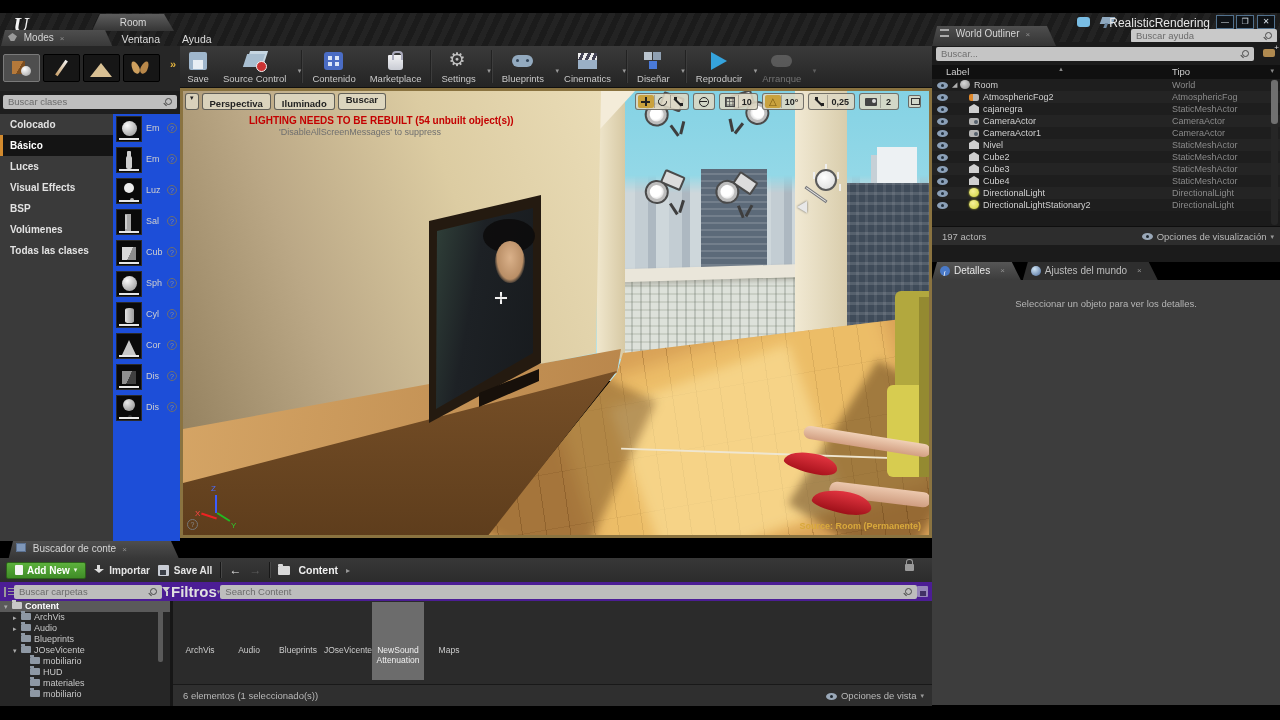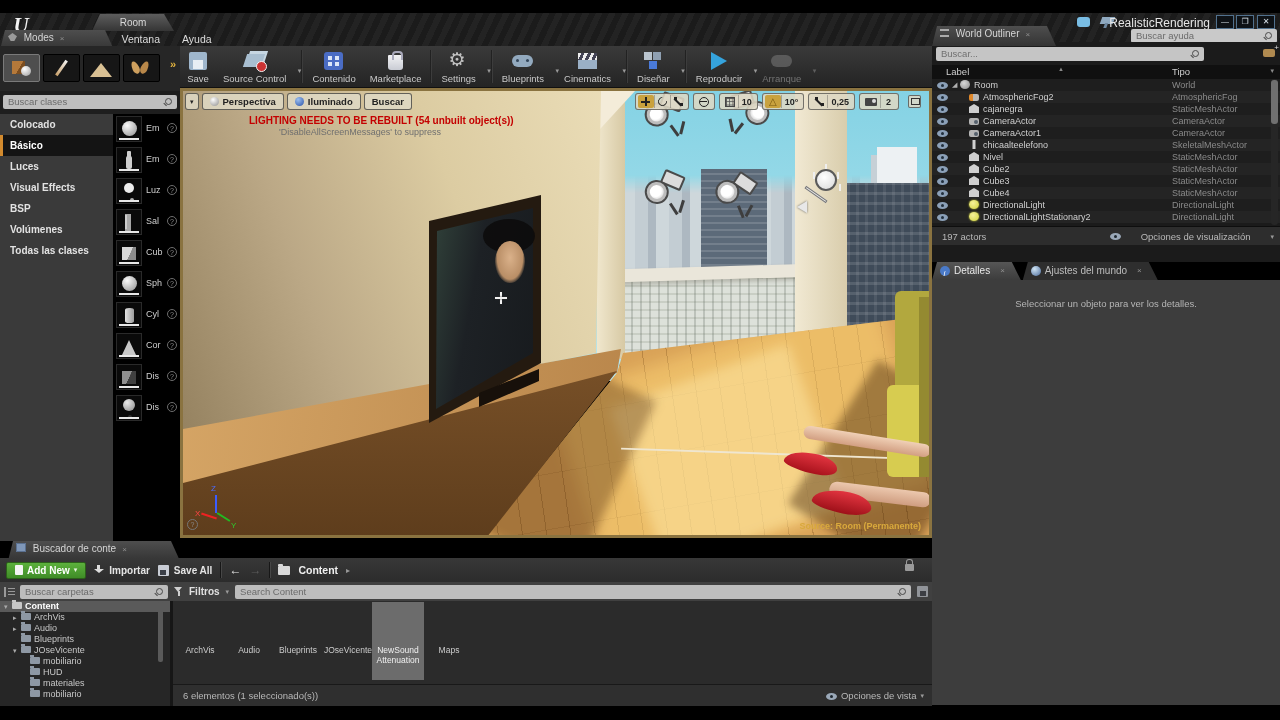--- a/index.html
+++ b/index.html
@@ -49,21 +49,21 @@
   .mi-land::before { content:""; position:absolute; left:6px; top:8px; border-left:11px solid transparent; border-right:11px solid transparent; border-bottom:14px solid #d9c093; }
   .mi-fol::before { content:""; position:absolute; left:8px; top:6px; width:7px; height:13px; background:#cd9f5e; border-radius:50% 50% 50% 50%/60% 60% 40% 40%; transform:rotate(-25deg); }
   .mi-fol::after { content:""; position:absolute; left:17px; top:6px; width:7px; height:13px; background:#b9884a; border-radius:50%/60% 60% 40% 40%; transform:rotate(25deg); }
   .mode-more { position:absolute; right:6px; top:12px; color:#e0b13e; font-size:11px; font-weight:bold; letter-spacing:-2px; }
   .modes-search { position:absolute; left:3px; top:49px; width:174px; height:14px; background:#bfbfbf; border-radius:2px;
     font-size:9.5px; color:#6b6b6b; line-height:14px; padding:0 16px 0 5px; }
   .cat-col { position:absolute; left:0; top:68px; width:113px; height:427px; background:#3a3a3a; }
   .cat-row { position:relative; height:21px; line-height:21px; font-size:10px; font-weight:bold; color:#e2e2e2; padding-left:10px; }
   .cat-row.selected { background:#141414; color:#fff; }
   .cat-row.selected::before { content:""; position:absolute; left:0; top:0; width:3px; height:100%; background:#d28a2e; }
-  .item-col { position:absolute; left:113px; top:68px; width:67px; height:427px; background:#000000; }
+  .item-col { position:absolute; left:113px; top:68px; width:67px; height:427px; background:#1d4ed8; }
   .mode-item { position:relative; height:31px; }
   .thumb { position:absolute; left:3px; top:2px; width:26px; height:26px; background:#0a0a0a; border:1px solid #2a2a2a; }
   .thumb::after { content:""; position:absolute; left:2px; bottom:1px; right:2px; height:2px; background:#e8e8e8; }
   .thumb i { position:absolute; }
   .t-sphere i { left:5px; top:4px; width:15px; height:15px; border-radius:50%; background:radial-gradient(circle at 35% 30%,#fafafa,#8e8e8e); }
   .t-person i { left:9px; top:8px; width:6px; height:13px; background:#cfcfcf; border-radius:2px; box-shadow:0 -6px 0 -1px #cfcfcf; }
   .t-bulb i { left:7px; top:4px; width:10px; height:10px; border-radius:50%; background:#ececec; box-shadow:3px 12px 0 -3px #b0b0b0; }
   .t-flag i { left:8px; top:5px; width:2px; height:14px; background:#cccccc; box-shadow:2px 1px 0 2px #a8a8a8; }
   .t-cube i { left:5px; top:6px; width:14px; height:13px; background:linear-gradient(115deg,#d8d8d8 55%,#8c8c8c 56%); }
   .t-cyl i { left:8px; top:5px; width:9px; height:15px; background:linear-gradient(90deg,#e2e2e2,#9c9c9c); border-radius:4px/2px; }
@@ -183,21 +183,21 @@
   .axis .yl { position:absolute; left:19px; top:29px; width:15px; height:2px; background:#22bb22; transform:rotate(32deg); }
   .axis .zt { position:absolute; left:14px; top:-3px; color:#4a6aff; }
   .axis .xt { position:absolute; left:-2px; top:22px; color:#ff4444; }
   .axis .yt { position:absolute; left:34px; top:34px; color:#2ecc2e; }
   .vq { left:4px; top:428px; width:11px; height:11px; border:1px solid #777; border-radius:50%; color:#8a8a8a; font-size:7px; line-height:10px; text-align:center; }
   .vq::after { content:"?"; }
 
   
   .vp-pillbar { position:absolute; left:2px; top:2px; height:18px; display:flex; gap:3px; }
   .pill { background:rgba(222,216,196,.88); border:1px solid rgba(45,45,45,.7); border-radius:3px; height:17px;
-    display:flex; align-items:center; padding:0 7px; font-size:9.5px; font-weight:bold; color:#222; gap:4px; white-space:nowrap; }
+    display:flex; align-items:center; padding:0 7px; font-size:9.5px; font-weight:bold; color:#222; gap:4px; white-space:nowrap;flex-direction:column; }
   .pill.sm { padding:0 4px; }
   .sph-gray { width:9px; height:9px; border-radius:50%; background:radial-gradient(circle at 35% 30%,#fdfdfd,#8e8e8e); }
   .sph-blue { width:9px; height:9px; border-radius:50%; background:radial-gradient(circle at 35% 30%,#9cc0f0,#2a52a8); }
   .warn1 { position:absolute; left:66px; top:24px; font-size:10px; font-weight:bold; color:#c40000; white-space:nowrap; }
   .warn2 { position:absolute; left:96px; top:36px; font-size:9px; color:#6f6f6f; white-space:nowrap; }
   .snapbar { position:absolute; right:30px; top:2px; height:17px; display:flex; gap:4px; }
   .sgrp { background:rgba(222,216,196,.88); border:1px solid rgba(45,45,45,.6); border-radius:3px; display:flex; align-items:center; height:17px; padding:0 2px; }
   .sseg { display:flex; align-items:center; justify-content:center; min-width:16px; height:13px; padding:0 3px;
     font-size:9px; font-weight:bold; color:#222; border-radius:2px; position:relative; }
   .sseg + .sseg { border-left:1px solid rgba(70,70,70,.35); border-radius:0 2px 2px 0; }
@@ -210,21 +210,21 @@
   .i-angle { color:#7a5a10; font-size:10px; line-height:10px; }
   .i-cam { width:12px; height:8px; background:#444; border-radius:1px; position:relative; } .i-cam::after { content:""; position:absolute; right:1px; top:1.5px; width:4px; height:4px; border-radius:50%; background:#ddd; }
   .vmax { position:absolute; right:8px; top:4px; width:13px; height:13px; border:1px solid rgba(60,60,60,.7); background:rgba(222,216,196,.85); border-radius:2px; }
   .vmax::after { content:""; position:absolute; left:2px; top:2px; width:7px; height:5px; border:1.4px solid #333; }
   .level-label { position:absolute; right:8px; bottom:4px; font-size:9px; font-weight:bold; color:#d9a93c; }
 
   
   .outliner { position:absolute; left:932px; top:42px; width:348px; height:220px; background:#1b1b1b; }
   .wo-tab { left:0; top:-16px; width:124px; }
   .wo-list-ico { display:inline-block; width:9px; height:8px; border-top:2px solid #aaa; border-bottom:2px solid #aaa; margin-right:4px; position:relative; top:0px; }
-  .wo-search { position:absolute; left:4px; top:5px; width:268px; height:14px; background:#c5c5c5; border-radius:2px;
+  .wo-search { position:absolute; left:4px; top:5px; width:318px; height:14px; background:#c5c5c5; border-radius:2px;
     font-size:9.5px; color:#707070; line-height:14px; padding:0 16px 0 5px; }
   .wo-camplus { position:absolute; right:2px; top:4px; width:16px; height:14px; }
   .wo-camplus::before { content:""; position:absolute; left:1px; top:3px; width:12px; height:8px; background:#b08a50; border-radius:2px; }
   .wo-camplus::after { content:"+"; position:absolute; right:-1px; top:-3px; color:#ddd; font-size:8px; }
   .wo-header { position:absolute; left:0; top:23px; width:348px; height:14px; background:#101010; font-size:9.5px; color:#cfcfcf; }
   .wo-header .h-label { position:absolute; left:14px; top:1px; }
   .wo-header .h-sort { position:absolute; left:126px; top:1px; color:#8a8a8a; font-size:6px; }
   .wo-header .h-type { position:absolute; left:240px; top:1px; }
   .wo-header .h-dd { position:absolute; right:6px; top:2px; color:#8a8a8a; font-size:7px; }
   .wo-rows { position:absolute; left:0; top:37px; width:348px; height:146px; overflow:hidden; }
@@ -240,21 +240,21 @@
   .ic-mesh { background:#cfcfcf; clip-path:polygon(50% 0,100% 32%,100% 100%,0 100%,0 32%); }
   .ic-camera { background:#b4b4b4; border-radius:2px; height:7px !important; margin-top:1px; } .ic-camera::after { content:""; position:absolute; right:1px; top:1.5px; width:4px; height:4px; border-radius:50%; background:#55606c; }
   .ic-skeletal { background:#d0d0d0; clip-path:polygon(35% 0,65% 0,65% 100%,35% 100%); } .ic-skeletal::after { content:""; position:absolute; left:-2px; top:0; width:4px; height:4px; border-radius:50%; background:#e0882a; }
   .ic-light { border-radius:50%; background:radial-gradient(circle at 40% 35%,#f6f19a,#cfd23a); box-shadow:0 0 2px #cfd23a; }
   .ol-type { position:absolute; left:240px; top:0; color:#8a8a8a; }
   .wo-scroll { position:absolute; right:2px; top:37px; width:7px; height:146px; background:#262626; border-radius:3px; }
   .wo-thumb { position:absolute; right:2px; top:38px; width:7px; height:44px; background:#707070; border-radius:3px; }
   .wo-footer { position:absolute; left:0; top:184px; width:348px; height:19px; background:#2d2d2d; border-top:1px solid #0e0e0e;
     font-size:9.5px; color:#b8b8b8; line-height:19px; }
   .wo-count { position:absolute; left:10px; }
-  .wo-viewopt { position:absolute; right:6px; display:flex; align-items:center; gap:20px; height:19px;text-align:right; }
+  .wo-viewopt { position:absolute; right:6px; display:flex; align-items:center; gap:4px; height:19px;text-align:right; }
   .mini-eye { width:11px; height:7px; border-radius:50%; background:#9aa8b8; position:relative; }
   .mini-eye::after { content:""; position:absolute; left:4px; top:2px; width:3px; height:3px; border-radius:50%; background:#1e2830; }
   .dd7 { font-size:7px; color:#9a9a9a; }
 
   
   .details { position:absolute; left:932px; top:262px; width:348px; height:443px; }
   .det-tabs { position:absolute; left:0; top:0; height:18px; display:flex; gap:2px; }
   .det-tab { height:18px; background:#2e2e2e; clip-path:polygon(0 100%,5px 0,calc(100% - 9px) 0,100% 100%);
     font-size:10px; color:#bdbdbd; line-height:18px; padding:0 16px 0 8px; display:flex; align-items:center; gap:4px; }
   .det-tab.active { background:linear-gradient(#565656,#3c3c3c); color:#e8e8e8; }
@@ -278,25 +278,25 @@
   .flatbtn { display:flex; align-items:center; gap:5px; color:#e4e4e4; font-size:10px; font-weight:bold; height:18px; }
   .imp-ico { width:10px; height:10px; position:relative; } .imp-ico::before { content:""; position:absolute; left:3px; top:0; width:3px; height:5px; background:#ddd; } .imp-ico::after { content:""; position:absolute; left:0; top:4px; border-left:5px solid transparent; border-right:5px solid transparent; border-top:4px solid #ddd; box-shadow:0 4px 0 -2px #ddd; }
   .sav-ico { width:11px; height:11px; background:#c8ccd4; border-radius:1px; position:relative; } .sav-ico::after { content:""; position:absolute; left:2.5px; top:5px; width:6px; height:5px; background:#3a3e46; }
   .cb-sep { width:1px; height:16px; background:#171717; box-shadow:1px 0 0 #474747; }
   .nav-arrow { font-size:12px; line-height:18px; }
   .bc-folder { width:12px; height:9px; background:#d8d8d8; border-radius:1px; position:relative; } .bc-folder::before { content:""; position:absolute; left:0; top:-2px; width:5px; height:2px; background:#d8d8d8; border-radius:1px 1px 0 0; }
   .bc-label { color:#f0f0f0; font-size:10.5px; font-weight:bold; }
   .bc-arrow { color:#9a9a9a; font-size:8px; }
   .lock-ico { position:absolute; right:18px; top:6px; width:9px; height:7px; background:#9a9a9a; border-radius:1px; }
   .lock-ico::before { content:""; position:absolute; left:1px; top:-5px; width:5px; height:5px; border:1.6px solid #9a9a9a; border-bottom:none; border-radius:3px 3px 0 0; }
-  .cb-filterrow { position:absolute; left:0; top:24px; width:932px; height:19px; background:#404040; display:flex; align-items:center; gap:6px; padding:0 4px; }
+  .cb-filterrow { position:absolute; left:0; top:24px; width:932px; height:19px; background:#4c1d95; display:flex; align-items:center; padding:0 4px; }
   .src-ico { width:10px; height:10px; border-left:2px solid #999; position:relative; } .src-ico::after { content:""; position:absolute; left:2px; top:1px; width:7px; height:1.6px; background:#999; box-shadow:0 3px 0 #999,0 6px 0 #999; }
   .cb-search { position:relative; height:14px; background:#bdbdbd; border-radius:2px; font-size:9.5px; color:#6b6b6b; line-height:14px; padding:0 16px 0 5px; }
   .funnel { width:9px; height:9px; position:relative; } .funnel::before { content:""; position:absolute; left:0; top:0; border-left:4.5px solid transparent; border-right:4.5px solid transparent; border-top:5px solid #cfcfcf; } .funnel::after { content:""; position:absolute; left:3.5px; top:4px; width:2px; height:5px; background:#cfcfcf; }
-  .filters-lbl { color:#e0e0e0; font-size:10px; font-weight:bold; }
+  .filters-lbl { color:#e0e0e0; font-size:15px; font-weight:bold; }
   .cb-body { position:absolute; left:0; top:43px; width:932px; height:83px; }
   .cb-tree { position:absolute; left:0; top:0; width:170px; height:105px; background:#262626; }
   .tree-row { position:relative; height:11px; line-height:11px; font-size:9px; color:#c8c8c8; white-space:nowrap; }
   .tree-row.selected { background:#5a5a5a; color:#fff; font-weight:bold; }
   .tr-arrow { display:inline-block; width:8px; color:#aaa; font-size:7px; }
   .tr-folder { display:inline-block; width:10px; height:7px; background:#8e98a4; border-radius:1px; position:relative; margin-right:3px; top:0px; }
   .tr-folder::before { content:""; position:absolute; left:0; top:-2px; width:4px; height:2px; background:#8e98a4; }
   .tree-row.selected .tr-folder { background:#c8c8c8; } .tree-row.selected .tr-folder::before { background:#c8c8c8; }
   .cb-tree-scroll { position:absolute; right:6px; top:1px; width:5px; height:60px; background:#5a5a5a; border-radius:2px; }
   .cb-divider { position:absolute; left:170px; top:0; width:3px; height:105px; background:#161616; }
@@ -735,28 +735,20 @@
 
         <div class="ol-row">
           <span class="ol-eye"></span>
 
           <span class="ol-label" style="padding-left: 37px;">
             <span class="ol-ico ic-camera"></span><span>CameraActor1</span>
           </span>
           <span class="ol-type">CameraActor</span>
         </div>
 
-        <div class="ol-row">
-          <span class="ol-eye"></span>
-
-          <span class="ol-label" style="padding-left: 37px;">
-            <span class="ol-ico ic-skeletal"></span><span>chicaalteelefono</span>
-          </span>
-          <span class="ol-type">SkeletalMeshActor</span>
-        </div>
 
         <div class="ol-row">
           <span class="ol-eye"></span>
 
           <span class="ol-label" style="padding-left: 37px;">
             <span class="ol-ico ic-mesh"></span><span>Nivel</span>
           </span>
           <span class="ol-type">StaticMeshActor</span>
         </div>
 

